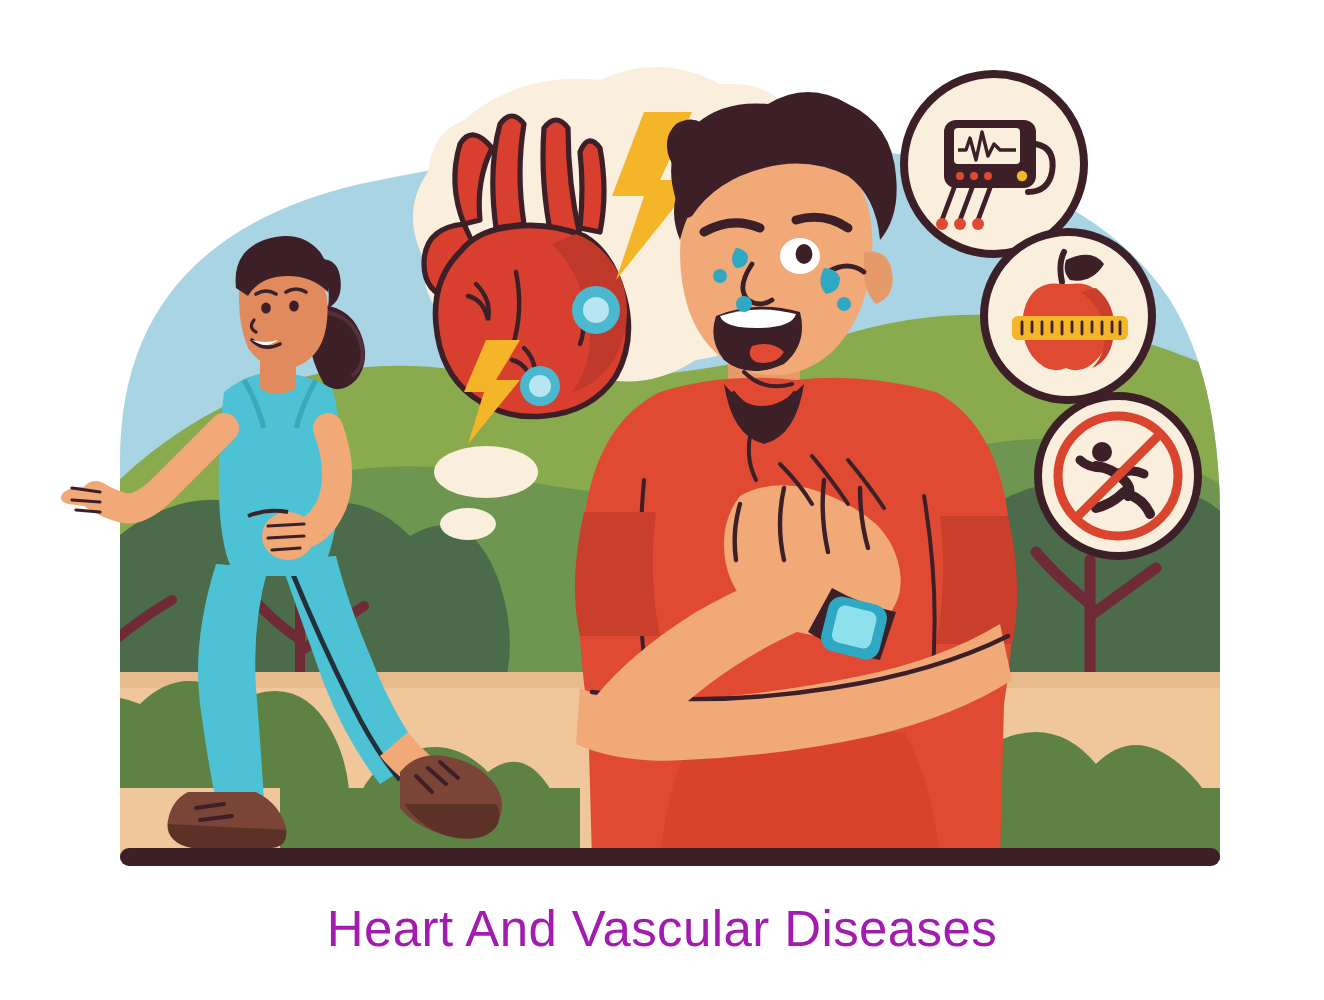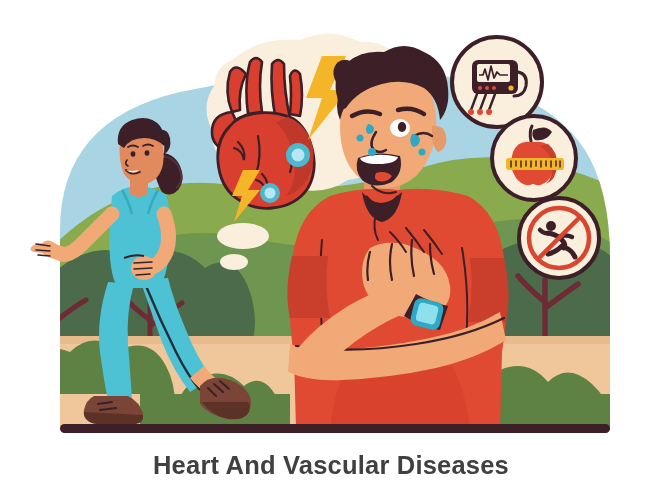--- a/index.html
+++ b/index.html
@@ -10,22 +10,22 @@
   }
   #stage{position:absolute;left:0;top:0;width:662px;height:500px;}
   #art{position:absolute;left:0;top:0;width:662px;height:446px;}
   #caption-wrap{
     position:absolute;left:0;top:430px;width:662px;height:70px;
     display:flex;align-items:center;justify-content:center;
   }
   #caption{
     font-size:25.5px;
     letter-spacing:0.2px;
-    color:#404040;
-    font-weight:700;
+    color:#a21caf;
+    font-weight:400;
     white-space:nowrap;
   }
 </style>
 </head>
 <body>
 
 <div id="stage">
 
   <svg id="art" viewBox="0 0 662 446" xmlns="http://www.w3.org/2000/svg">
 

